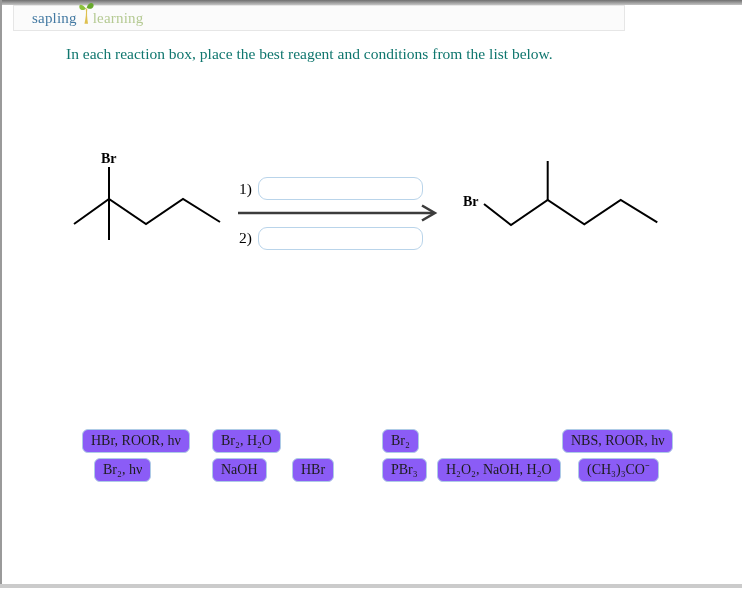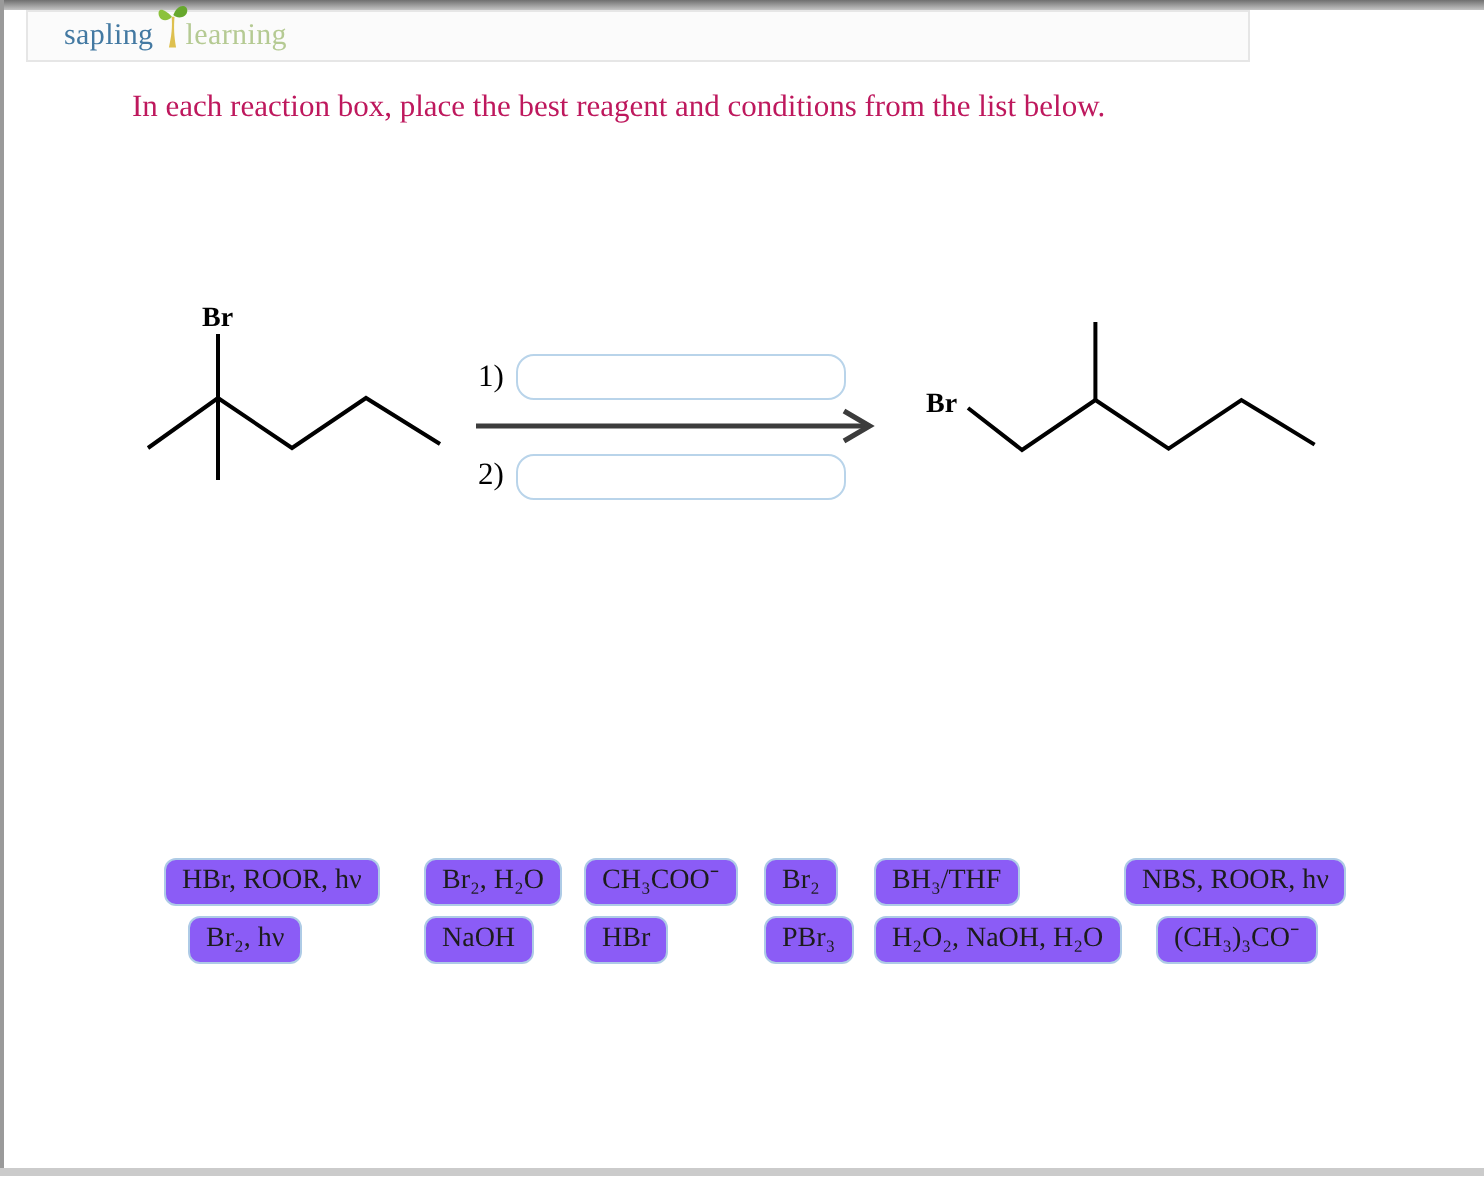--- a/index.html
+++ b/index.html
@@ -16,21 +16,21 @@
   .header {
     position:absolute; left:13px; top:5px; width:612px; height:26px;
     background:#fbfbfb; border:1px solid #e6e6e6; box-sizing:border-box;
     display:flex; align-items:center; overflow:visible;
   }
   .logo { display:flex; align-items:center; margin-left:18px; font-size:15px; letter-spacing:0.2px; }
   .logo .sapling { color:#4379a2; }
   .logo .learning { color:#b5ca93; }
   .logo svg { margin:-9px -2px 0 1px; display:block; }
 
-  .question { position:absolute; left:66px; top:45px; font-size:15.5px; color:#be185d; white-space:nowrap; }
+  .question { position:absolute; left:66px; top:45px; font-size:15.5px; color:#0f766e; white-space:nowrap; }
 
   .scheme-svg { position:absolute; left:60px; top:140px; }
 
   .step-label { position:absolute; font-size:15.5px; color:#000; }
   .step1-label { left:239px; top:180px; }
   .step2-label { left:239px; top:229px; }
 
   .rbox {
     position:absolute; left:258px; width:165px; height:23px; box-sizing:border-box;
     border:1px solid #b9d4ea; border-radius:9px; background:#ffffff;
@@ -104,23 +104,21 @@
   </svg>
 
   <span class="step-label step1-label">1)</span>
   <input class="rbox rbox1" type="text" value="" style="">
 
   <span class="step-label step2-label">2)</span>
   <input class="rbox rbox2" type="text" value="" style="">
 
   <div class="chip c0">HBr, ROOR,  hν</div>
   <div class="chip c1">Br₂, H₂O</div>
-  <div class="chip c2">CH₃COO⁻</div>
   <div class="chip c3">Br₂</div>
-  <div class="chip c4">BH₃/THF</div>
   <div class="chip c5">NBS, ROOR,  hν</div>
   <div class="chip c6">Br₂, hν</div>
   <div class="chip c7">NaOH</div>
   <div class="chip c8">HBr</div>
   <div class="chip c9">PBr₃</div>
   <div class="chip c10">H₂O₂, NaOH, H₂O</div>
   <div class="chip c11">(CH₃)₃CO⁻</div>
 
 </div>
 

